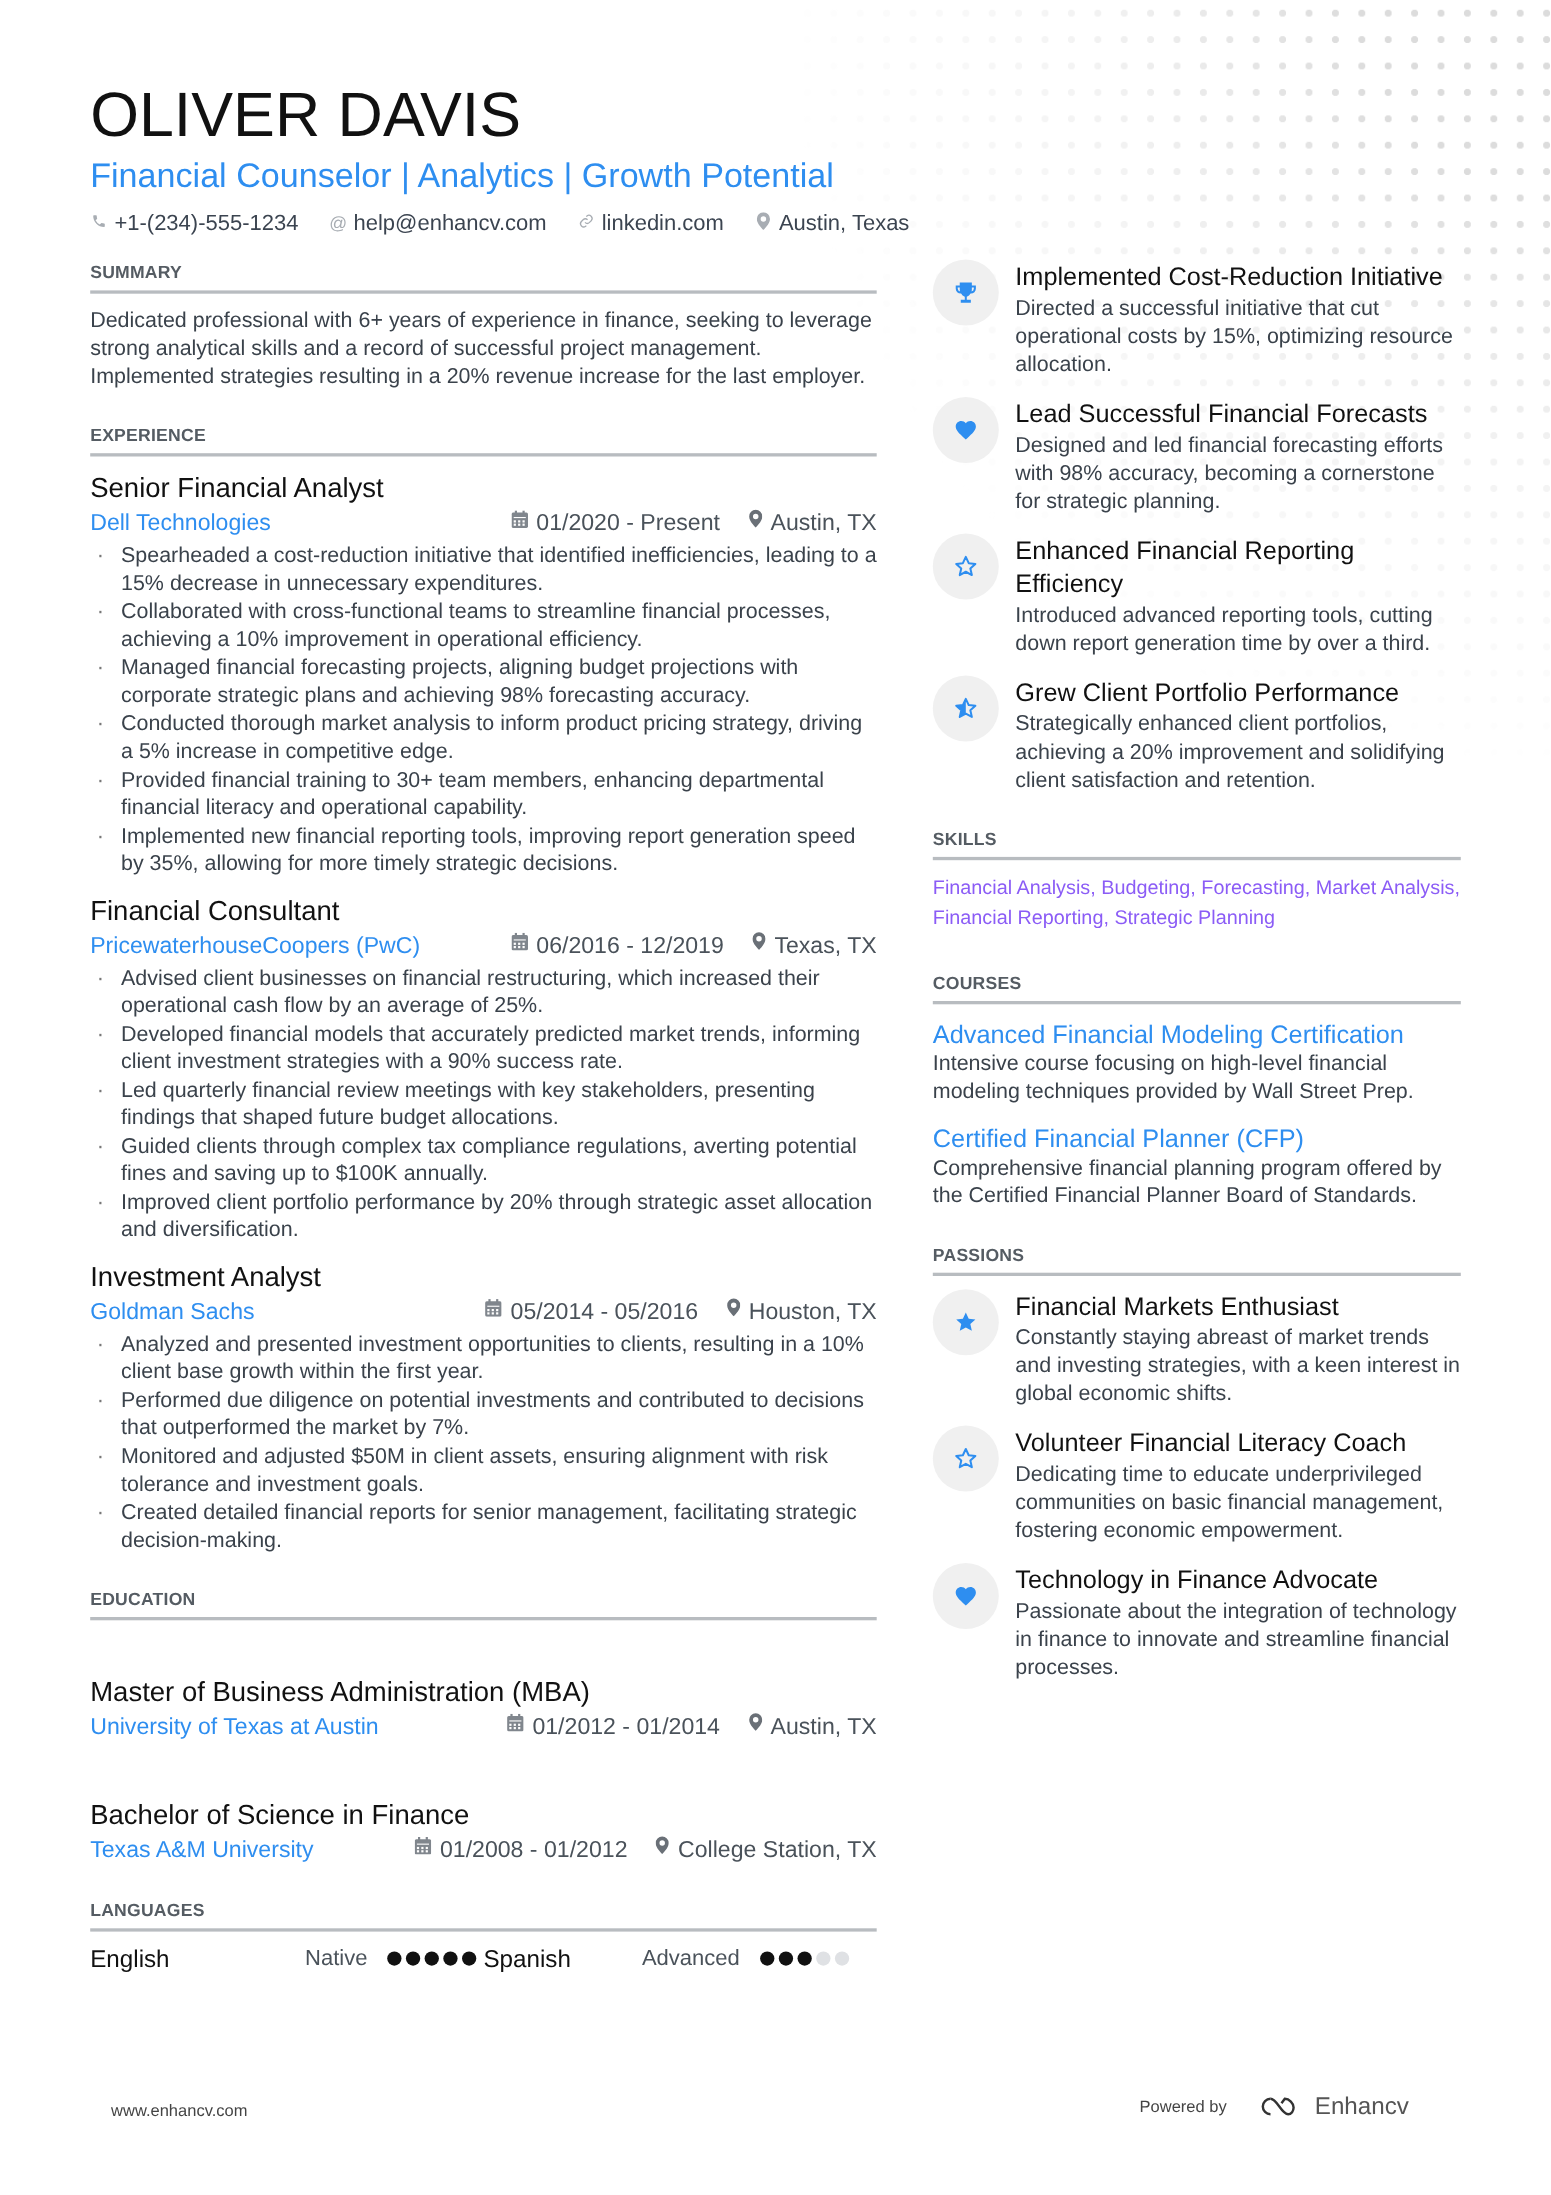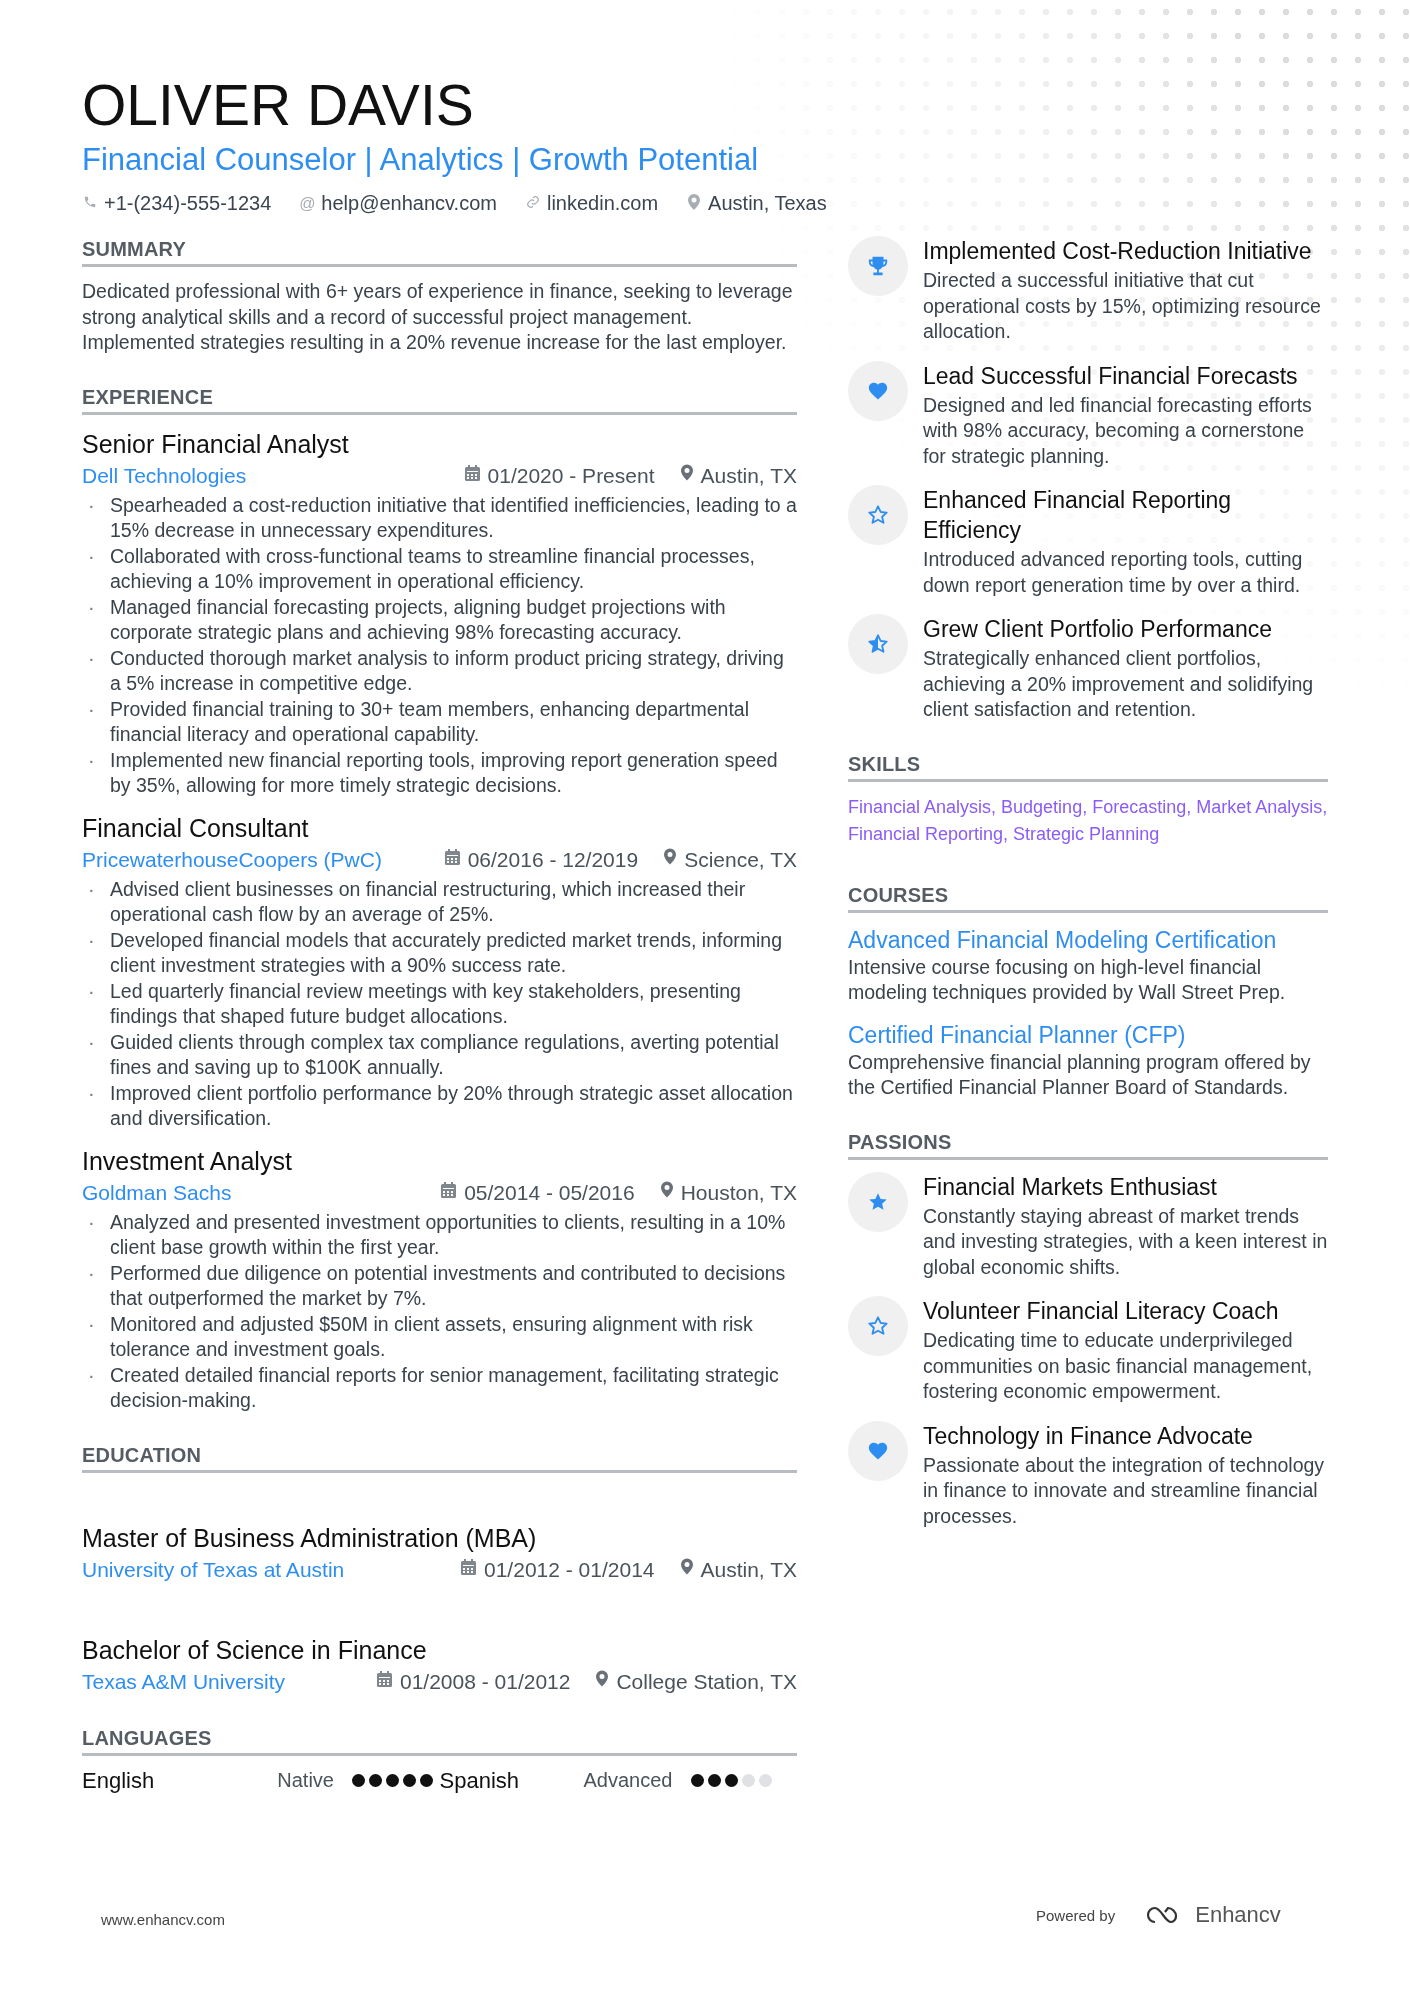--- a/index.html
+++ b/index.html
@@ -17,21 +17,21 @@
   .header { position: absolute; left: 82px; top: 72px; }
   .name { font-size: 57px; color: #111; letter-spacing: 0px; line-height: 66px; font-weight: 400; }
   .title { font-size: 31px; color: #2e8ef0; line-height: 40px; margin-top: 2px; }
   .contacts { display: flex; gap: 28px; margin-top: 12px; font-size: 20px; color: #3b4450; }
   .contact { display: flex; align-items: center; gap: 6px; }
   .contact .ico { color: #a8adb3; font-size: 16px; width: 16px; text-align: center; }
 
   .col-left { position: absolute; left: 82px; top: 236px; width: 715px; }
   .col-right { position: absolute; left: 848px; top: 236px; width: 480px; }
 
-  .section-title { font-size: 20px; color: #555c63; letter-spacing: 0.2px; line-height: 26px; border-bottom: 3px solid #b8bcc0; padding-bottom: 2px; margin-bottom: 12px; text-transform: uppercase; }
+  .section-title { font-size: 16px; color: #555c63; letter-spacing: 0.2px; line-height: 26px; border-bottom: 3px solid #b8bcc0; padding-bottom: 2px; margin-bottom: 12px; text-transform: uppercase; }
   .summary-text { font-size: 19.5px; line-height: 25.5px; color: #3a424b; margin-bottom: 28px; }
 
   .job { margin-bottom: 12px; }
   .job-title { font-size: 25px; color: #111; line-height: 34px; }
   .job-meta { display: flex; align-items: center; font-size: 21px; line-height: 30px; }
   .company { color: #2e8ef0; flex: 1; white-space: nowrap; }
   .meta-item { display: flex; align-items: center; gap: 8px; color: #4a525a; white-space: nowrap; }
   .meta-item + .meta-item { margin-left: 26px; }
   .meta-ico { color: #80868d; font-size: 16px; }
   ul.bullets { list-style: none; margin-top: 2px; }
@@ -172,21 +172,21 @@
                   <rect x="2" y="12" width="2" height="2" fill="#fff"></rect>
                   <rect x="6" y="12" width="2" height="2" fill="#fff"></rect>
                   <rect x="10" y="12" width="2" height="2" fill="#fff"></rect>
                 </svg></span>
             <span>06/2016 - 12/2019</span>
           </span>
           <span class="meta-item">
             <span class="meta-ico"><svg width="12" height="17" viewBox="0 0 12 16" fill="#6a7077">
                   <path d="M6 0a6 6 0 0 0-6 6c0 4.5 6 10 6 10s6-5.5 6-10a6 6 0 0 0-6-6zm0 8.5A2.5 2.5 0 1 1 6 3.5a2.5 2.5 0 0 1 0 5z"></path>
                 </svg></span>
-            <span>Science, TX</span>
+            <span>Texas, TX</span>
           </span>
         </div>
         <ul class="bullets">
           <li>Advised client businesses on financial restructuring, which increased their operational cash flow by an average of 25%.</li>
           <li>Developed financial models that accurately predicted market trends, informing client investment strategies with a 90% success rate.</li>
           <li>Led quarterly financial review meetings with key stakeholders, presenting findings that shaped future budget allocations.</li>
           <li>Guided clients through complex tax compliance regulations, averting potential fines and saving up to $100K annually.</li>
           <li>Improved client portfolio performance by 20% through strategic asset allocation and diversification.</li>
         </ul>
       </div>

